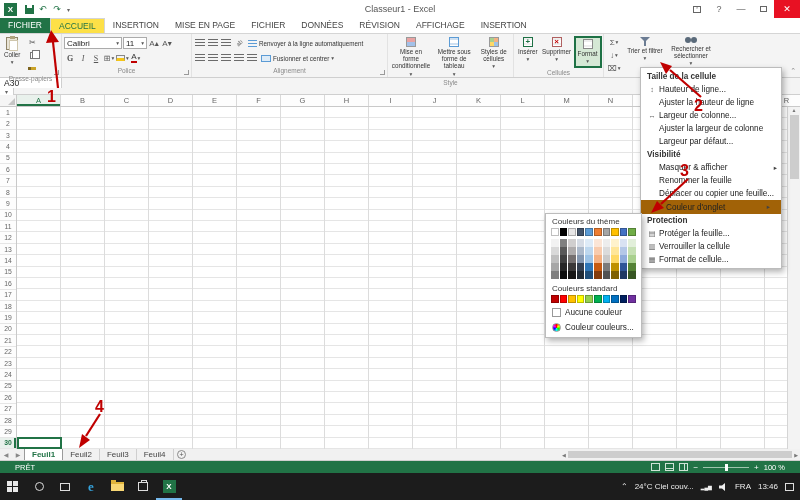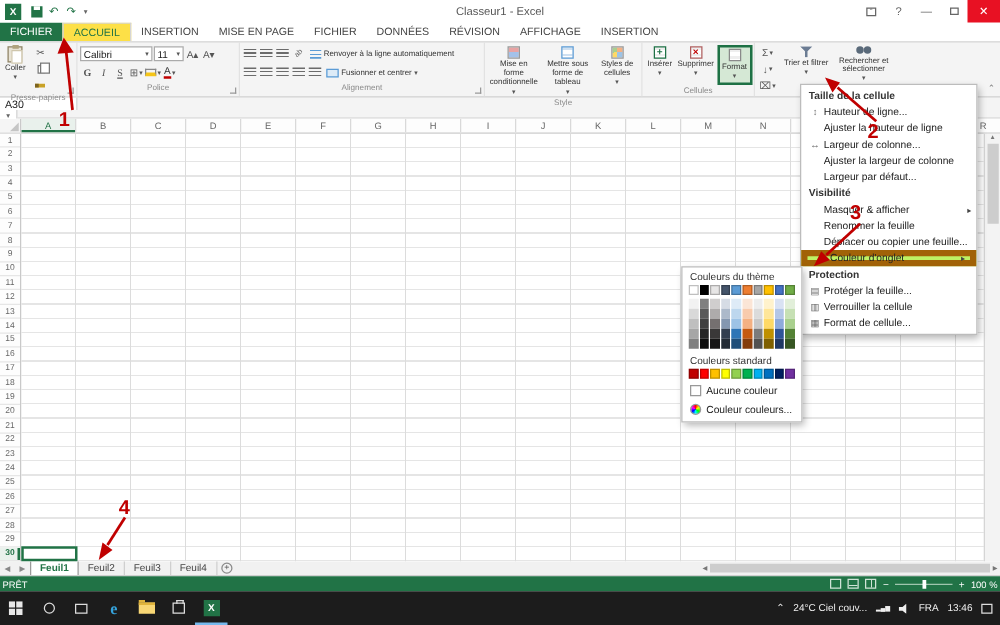--- a/index.html
+++ b/index.html
@@ -106,21 +106,21 @@
 .snav{width:12px;display:flex;align-items:center;justify-content:center;color:#888;font-size:6px;}
 .stab{padding:0 7px;display:flex;align-items:center;border-right:1px solid #cfcfcf;color:#444;}
 .stab.active{background:#fff;color:#217346;font-weight:bold;border-left:1px solid #9a9a9a;border-right:1px solid #9a9a9a;}
 .addsheet{width:16px;display:flex;align-items:center;justify-content:center;}
 .addsheet span{width:9px;height:9px;border:1px solid #8a8a8a;border-radius:50%;font-size:7px;line-height:7px;text-align:center;color:#555;}
 .hscroll{margin-left:auto;display:flex;align-items:center;width:240px;padding:0 2px;gap:2px;}
 .hthumb{height:7px;background:#cdcdcd;flex:1;}
 .harr{font-size:5px;color:#777;}
 
 
-.status{height:12px;background:#217346;color:#fff;display:flex;align-items:center;font-size:7.5px;padding:0 2px;}
+.status{height:12px;background:#217346;color:#fff;display:flex;align-items:center;font-size:7.5px;padding:0 15px;}
 .sright{margin-left:auto;display:flex;align-items:center;gap:5px;}
 .vic{width:9px;height:8px;border:1px solid #cfe3d6;}
 .vic.v2{background:linear-gradient(#0000 0 4px,#cfe3d6 4px 5px,#0000 5px);}
 .vic.v3{background:linear-gradient(90deg,#0000 0 4px,#cfe3d6 4px 5px,#0000 5px);}
 .zslider{width:46px;height:1px;background:#9fc5ad;position:relative;}
 .zthumb{position:absolute;left:48%;top:-3px;width:3px;height:7px;background:#fff;}
 .zsign{font-size:8px;}
 
 
 .taskbar{height:27px;background:#1c1c1c;display:flex;align-items:center;color:#e8e8e8;}
@@ -137,21 +137,21 @@
 .tright{margin-left:auto;display:flex;align-items:center;gap:7px;padding-right:6px;font-size:8px;color:#eee;}
 .chev{font-size:8px;}
 .netbars{font-size:5px;letter-spacing:0;}
 .acic{width:9px;height:8px;border:1px solid #ddd;}
 
 
 .menu{position:absolute;left:640px;top:67px;width:142px;background:#fff;border:1px solid #bcbcbc;
   box-shadow:2px 3px 6px rgba(0,0,0,.3);z-index:30;padding:2px 0;}
 .menu-header{font-weight:bold;font-size:8.2px;color:#333;height:13px;line-height:13px;padding:0 6px;}
 .menu-item{display:flex;align-items:center;height:13px;font-size:8.2px;color:#222;padding:0 4px;}
-.menu-item.hl{background:#bef264;border:5px solid #a16207;}
+.menu-item.hl{background:#86efac;border:7px solid #a16207;}
 .mi-icon{width:14px;min-width:14px;text-align:center;color:#666;font-size:7.5px;}
 .mi-label{flex:1;white-space:nowrap;overflow:hidden;}
 .mi-arrow{font-size:6.5px;color:#444;padding-left:2px;}
 
 
 .cmenu{position:absolute;left:545px;top:213px;width:97px;background:#fff;border:1px solid #bcbcbc;
   box-shadow:2px 3px 6px rgba(0,0,0,.3);z-index:31;padding:2px 0 3px;}
 .cm-header{font-weight:normal;font-size:8px;height:12px;line-height:12px;padding:0 6px;color:#333;}
 .cm-row{display:flex;gap:1px;padding:0 5px;}
 .cm-row.main{margin-bottom:3px;}

